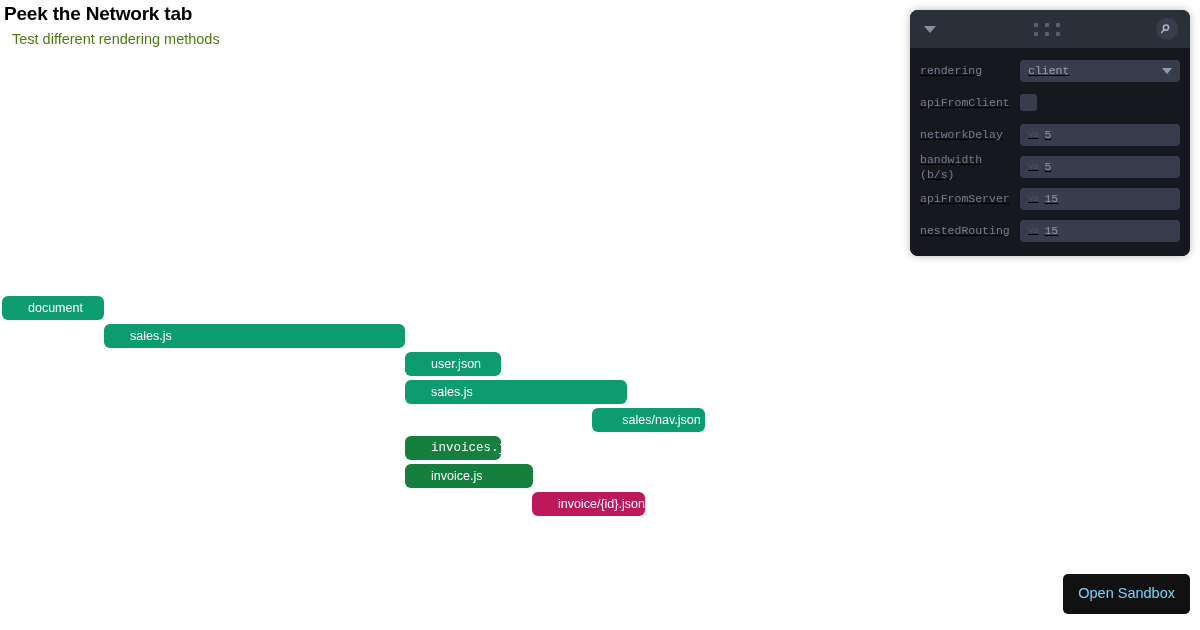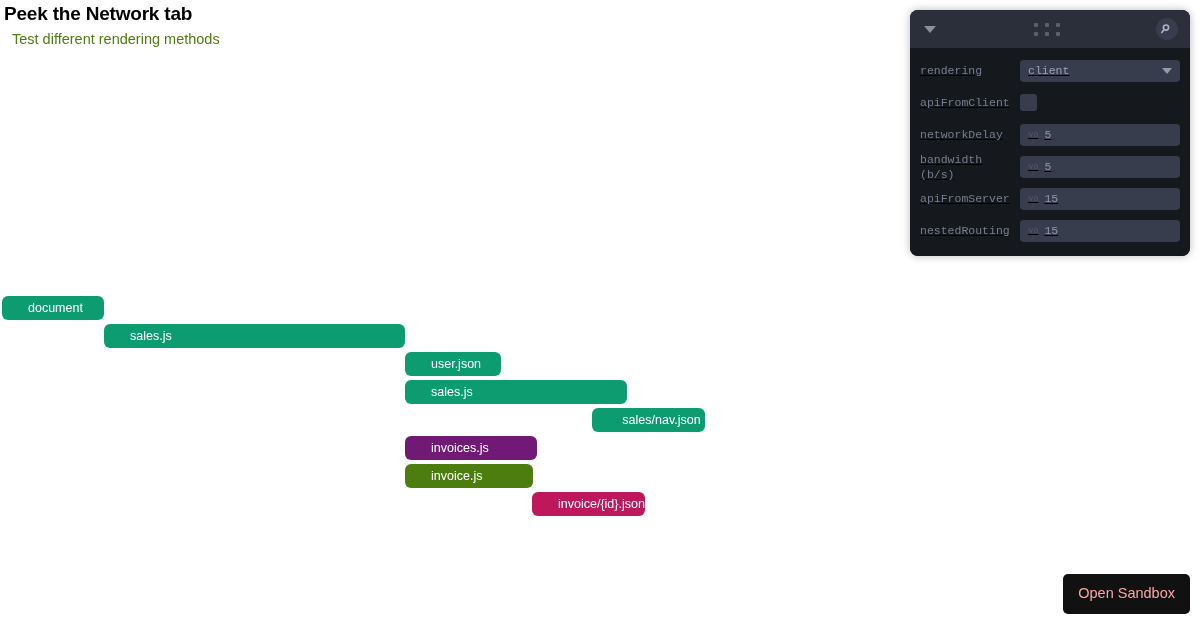--- a/index.html
+++ b/index.html
@@ -64,21 +64,21 @@
     padding-left: 26px;
     white-space: nowrap;
   }
 
   
   .sandbox-btn {
     position: absolute;
     right: 10px;
     bottom: 16px;
     background: #111111;
-    color: #fca5a5;
+    color: #7dd3fc;
     border: none;
     border-radius: 5px;
     font-family: "Liberation Sans", sans-serif;
     font-size: 14.5px;
     line-height: 17px;
     padding: 11px 15px 12px 15px;
     cursor: pointer;
   }
 
   
@@ -251,24 +251,24 @@
     </div>
     <div class="bar" style="left: 405px; top: 352px; width: 96px; background: rgb(13, 155, 112);">
       <span class="bar-label">user.json</span>
     </div>
     <div class="bar" style="left: 405px; top: 380px; width: 222px; background: rgb(13, 155, 112);">
       <span class="bar-label">sales.js</span>
     </div>
     <div class="bar" style="left: 592px; top: 408px; width: 113px; background: rgb(13, 155, 112); justify-content: center;">
       <span class="bar-label">sales/nav.json</span>
     </div>
-    <div class="bar" style="left: 405px; top: 436px; width: 132px; background: #701a75;">
+    <div class="bar" style="left: 405px; top: 436px; width: 96px; background: #15803d; font-family: Liberation Mono, monospace;">
       <span class="bar-label">invoices.js</span>
     </div>
-    <div class="bar" style="left: 405px; top: 464px; width: 128px; background: #4d7c0f;">
+    <div class="bar" style="left: 405px; top: 464px; width: 128px; background: #15803d;">
       <span class="bar-label">invoice.js</span>
     </div>
     <div class="bar" style="left: 532px; top: 492px; width: 113px; background: #be185d;">
       <span class="bar-label">invoice/{id}.json</span>
     </div>
   </div>
 
 <button class="sandbox-btn">Open Sandbox</button>
 
 <div class="leva-panel">

